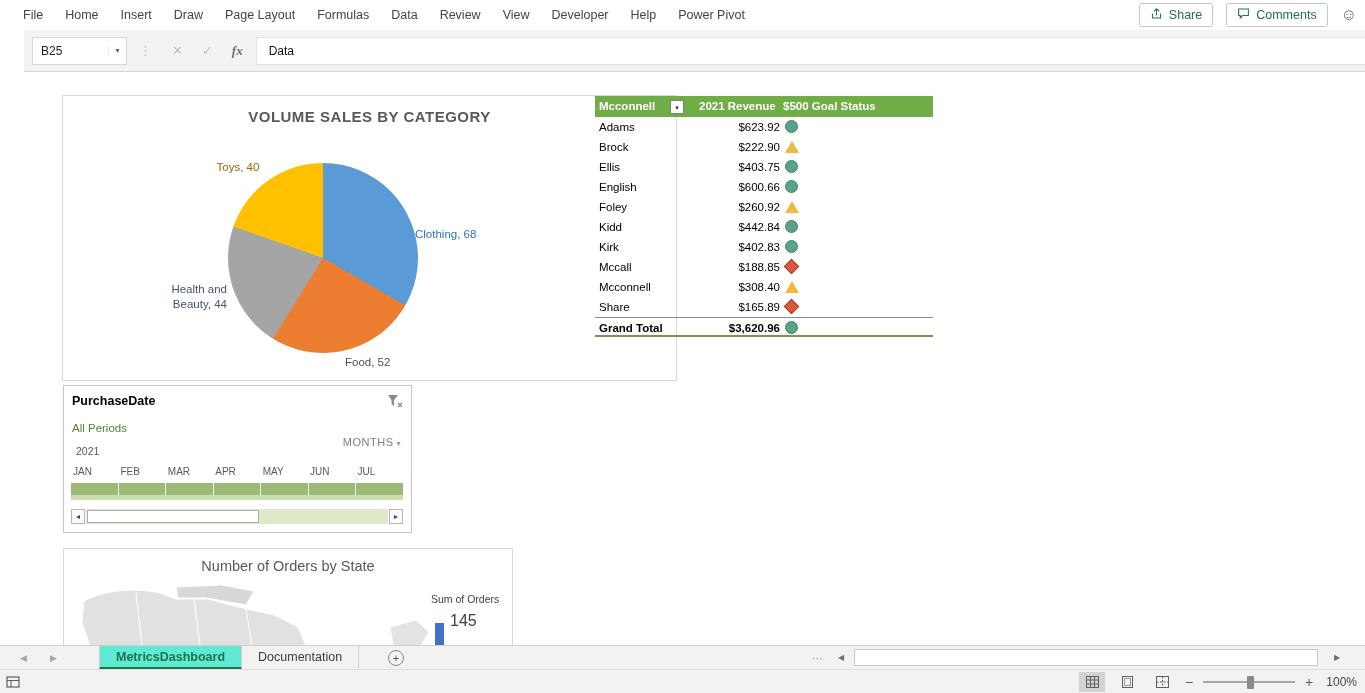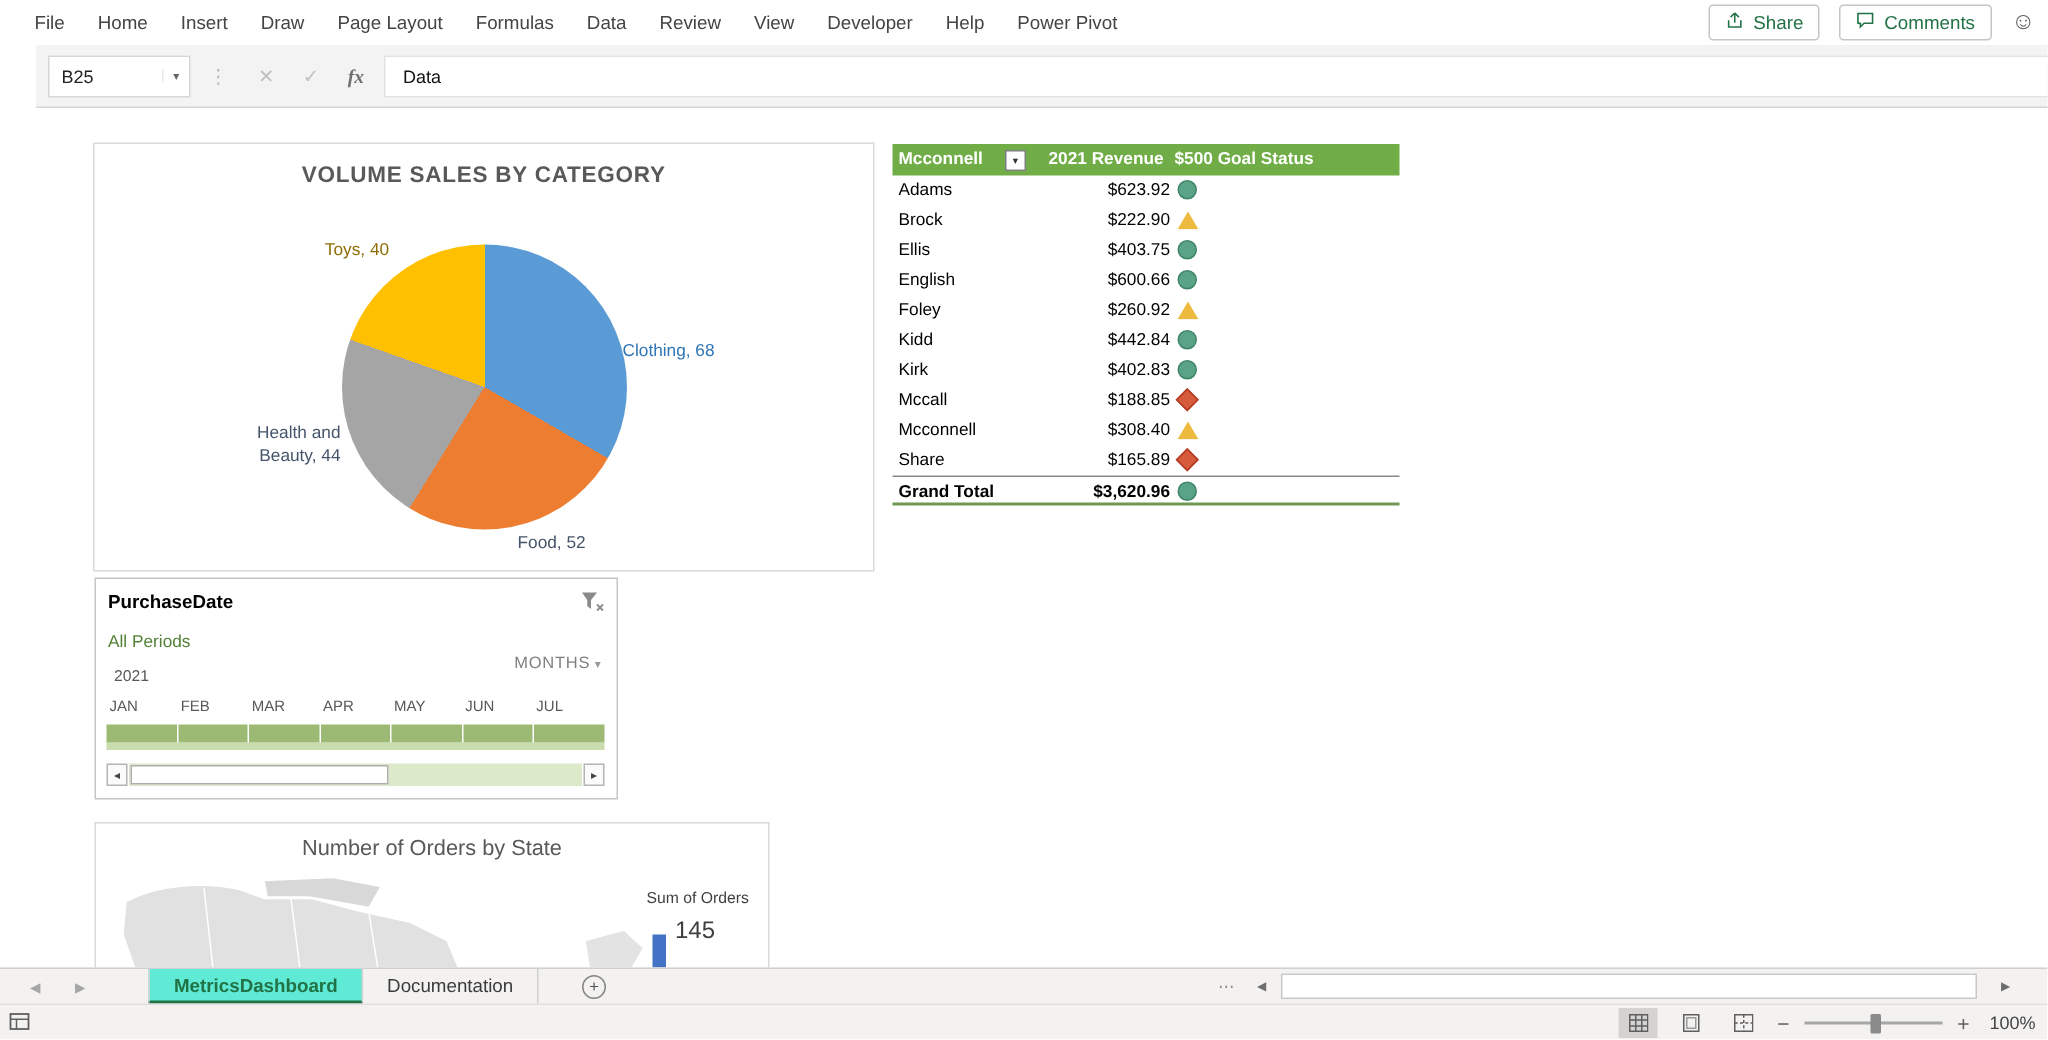--- a/index.html
+++ b/index.html
@@ -29,21 +29,21 @@
   .fb-fx{color:#6f6f6f;font-size:13px;font-style:italic;font-weight:bold;
          font-family:"Liberation Serif",serif;margin-left:19px;}
   .formula-field{flex:1;height:28px;background:#fff;border:1px solid #e2e2e2;margin-left:13px;margin-right:4px;
                  display:flex;align-items:center;font-size:12px;color:#111;padding-left:12px;}
   .fb-chevron{color:#666;font-size:9px;margin-right:9px;}
 
   
   .grid{position:absolute;top:72px;left:0;width:1365px;height:573px;background:#fff;}
 
   
-  .pie-card{position:absolute;left:62px;top:23px;width:521px;height:286px;background:#fff;border:1px solid #d9d9d9;}
+  .pie-card{position:absolute;left:62px;top:23px;width:615px;height:286px;background:#fff;border:1px solid #d9d9d9;}
   .pie-title{position:absolute;top:12px;left:0;width:100%;text-align:center;font-size:15px;font-weight:bold;
              color:#595959;letter-spacing:.5px;}
   .pie-graphic{position:absolute;left:165px;top:67px;width:190px;height:190px;border-radius:50%;}
   .pie-label{position:absolute;font-size:11.5px;line-height:15px;}
   .lbl-toys{left:125px;top:64px;width:100px;text-align:center;}
   .lbl-clothing{left:352px;top:99px;}
   .lbl-health{left:96px;top:186px;width:68px;text-align:right;}
   .lbl-food{left:282px;top:259px;}
 
   

